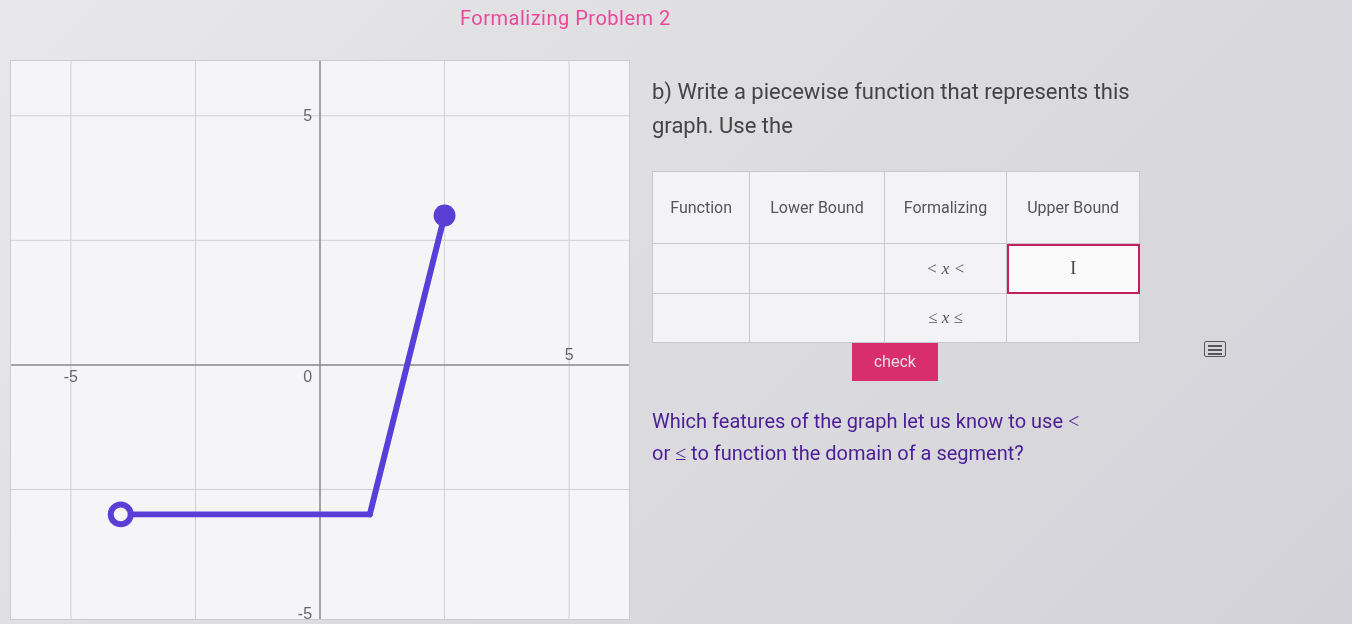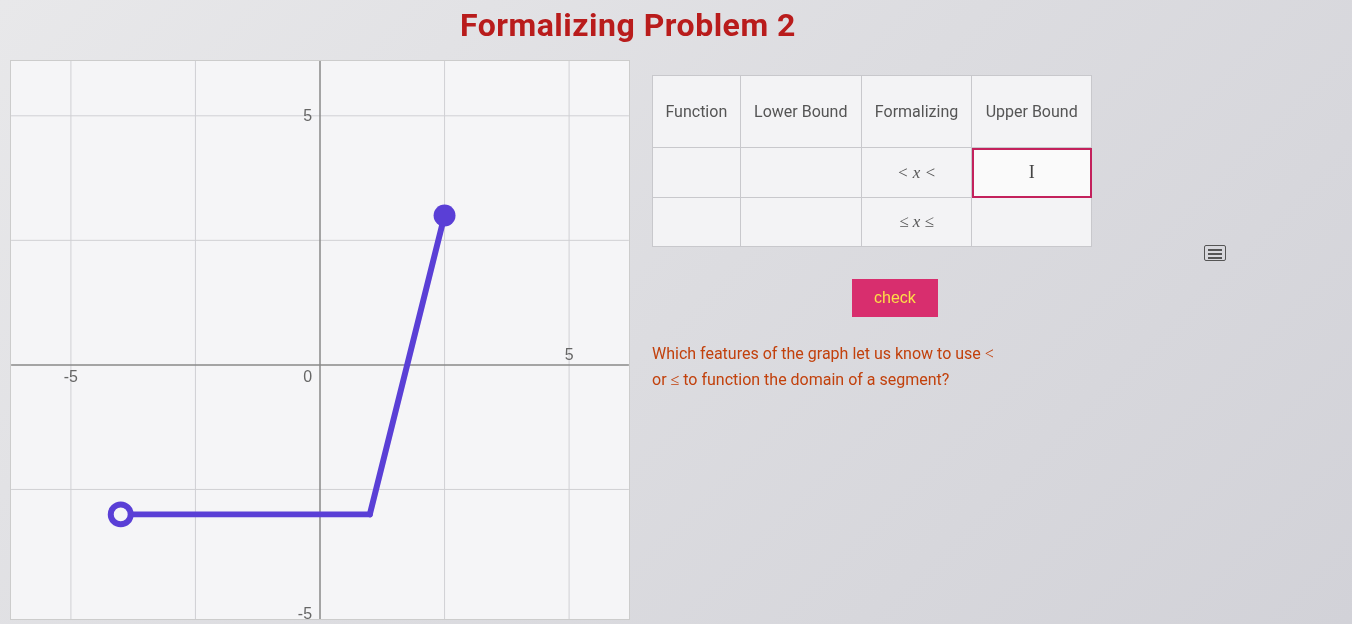--- a/index.html
+++ b/index.html
@@ -9,23 +9,23 @@
     background: linear-gradient(135deg, #e8e8ea 0%, #dcdce0 50%, #d2d2d8 100%);
     font-family: -apple-system, BlinkMacSystemFont, "Segoe UI", Roboto, sans-serif;
     color: #3a3a3a;
     overflow: hidden;
     position: relative;
   }
   .title {
     position: absolute;
     left: 460px;
     top: 6px;
-    font-size: 32px;
-    font-weight: 700;
-    color: #b91c1c;
+    font-size: 20px;
+    font-weight: 400;
+    color: #ec4899;
     letter-spacing: 0.5px;
   }
   .graph-area {
     position: absolute;
     left: 10px;
     top: 60px;
     width: 620px;
     height: 560px;
     background: #f5f5f7;
     border: 1px solid #ccc;
@@ -39,21 +39,21 @@
   }
   .prompt {
     font-size: 22px;
     color: #444;
     line-height: 1.55;
     margin-bottom: 28px;
     font-weight: 400;
   }
   table.piecewise {
     border-collapse: collapse;
-    width: 440px;
+    width: 488px;
     background: #f3f3f5;
     padding-left: 18px;
   }
   table.piecewise th, table.piecewise td {
     border: 1px solid #c8c8cc;
     padding: 14px 10px;
     text-align: center;
     font-size: 16px;
     color: #555;
     font-weight: 400;
@@ -91,33 +91,32 @@
     position: absolute;
     width: 14px;
     height: 2px;
     background: #555;
     top: 3px;
     box-shadow: 0 4px 0 #555, 0 8px 0 #555;
   }
   .check-btn {
     display: inline-block;
     background: #d82e6e;
-    color: #fde047;
+    color: #e5e5e5;
     border: none;
     padding: 10px 22px;
     font-size: 16px;
-    margin-top: 32px;
     margin-left: 200px;
     cursor: pointer;
     font-weight: 400;
   }
   .follow-up {
     margin-top: 24px;
-    font-size: 16px;
-    color: #c2410c;
+    font-size: 20px;
+    color: #4c1d95;
     line-height: 1.6;
   }
   .follow-up .lt { font-family: "Times New Roman", serif; }
 </style>
 </head>
 <body>
 
 <div class="title">Formalizing Problem 2</div>
 
 <div class="graph-area">
@@ -151,20 +150,24 @@
       <line x1="360" y1="455" x2="435" y2="155"></line>
     </g>
 
     <circle cx="110" cy="455" r="10" fill="#f5f5f7" stroke="#5a3fd6" stroke-width="6"></circle>
 
     <circle cx="435" cy="155" r="11" fill="#5a3fd6"></circle>
   </svg>
 </div>
 
 <div class="right-pane">
+  <div class="prompt">
+    <span>b) Write a piecewise function that represents this</span><br>
+    <span>graph.  Use the</span>
+  </div>
 
   <div style="position:relative;">
     <table class="piecewise">
       <thead>
         <tr>
           <th>Function</th>
           <th>Lower Bound</th>
           <th>Formalizing</th>
           <th>Upper Bound</th>
         </tr>

